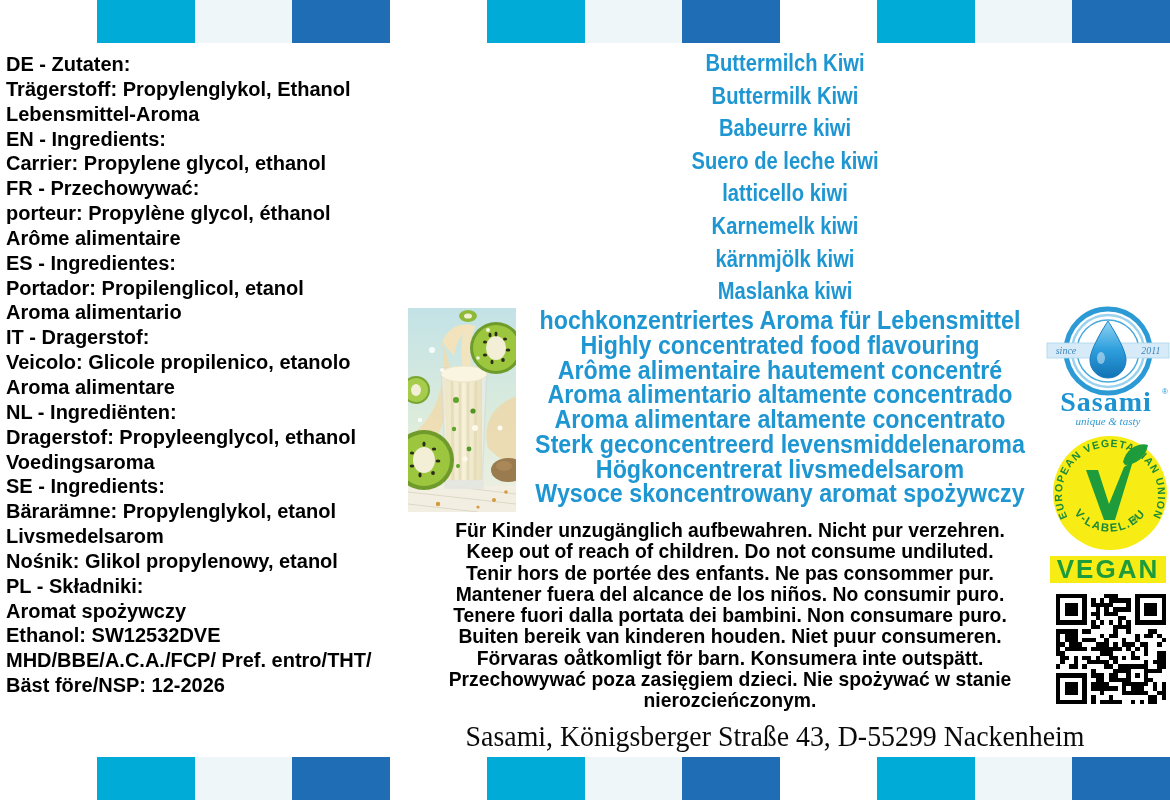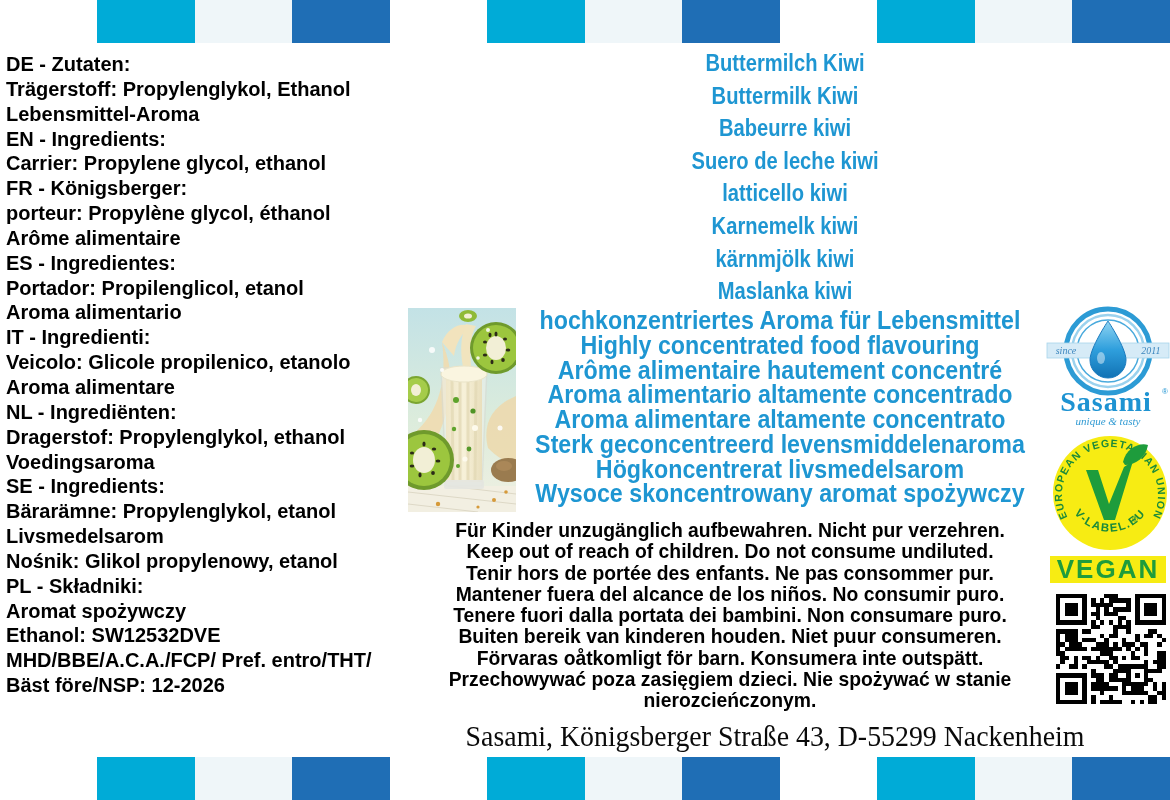--- a/index.html
+++ b/index.html
@@ -65,31 +65,31 @@
 <div class="label">
 
   <div class="band band-top"></div>
 
   <div class="col-ingredients">
       <div class="ing-line">DE - Zutaten:</div>
       <div class="ing-line">Trägerstoff: Propylenglykol, Ethanol</div>
       <div class="ing-line">Lebensmittel-Aroma</div>
       <div class="ing-line">EN - Ingredients:</div>
       <div class="ing-line">Carrier: Propylene glycol, ethanol</div>
-      <div class="ing-line">FR - Königsberger:</div>
+      <div class="ing-line">FR - Przechowywać:</div>
       <div class="ing-line">porteur: Propylène glycol, éthanol</div>
       <div class="ing-line">Arôme alimentaire</div>
       <div class="ing-line">ES - Ingredientes:</div>
       <div class="ing-line">Portador: Propilenglicol, etanol</div>
       <div class="ing-line">Aroma alimentario</div>
-      <div class="ing-line">IT - Ingredienti:</div>
+      <div class="ing-line">IT - Dragerstof:</div>
       <div class="ing-line">Veicolo: Glicole propilenico, etanolo</div>
       <div class="ing-line">Aroma alimentare</div>
       <div class="ing-line">NL - Ingrediënten:</div>
-      <div class="ing-line">Dragerstof: Propylenglykol, ethanol</div>
+      <div class="ing-line">Dragerstof: Propyleenglycol, ethanol</div>
       <div class="ing-line">Voedingsaroma</div>
       <div class="ing-line">SE - Ingredients:</div>
       <div class="ing-line">Bärarämne: Propylenglykol, etanol</div>
       <div class="ing-line">Livsmedelsarom</div>
       <div class="ing-line">Nośnik: Glikol propylenowy, etanol</div>
       <div class="ing-line">PL - Składniki:</div>
       <div class="ing-line">Aromat spożywczy</div>
       <div class="ing-line">Ethanol: SW12532DVE</div>
       <div class="ing-line">MHD/BBE/A.C.A./FCP/ Pref. entro/THT/</div>
       <div class="ing-line">Bäst före/NSP: 12-2026</div>

